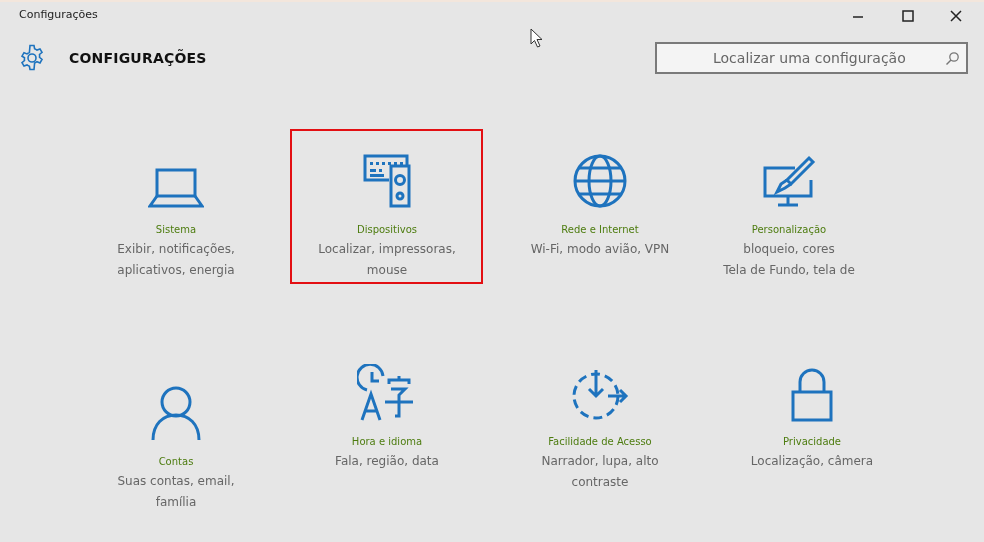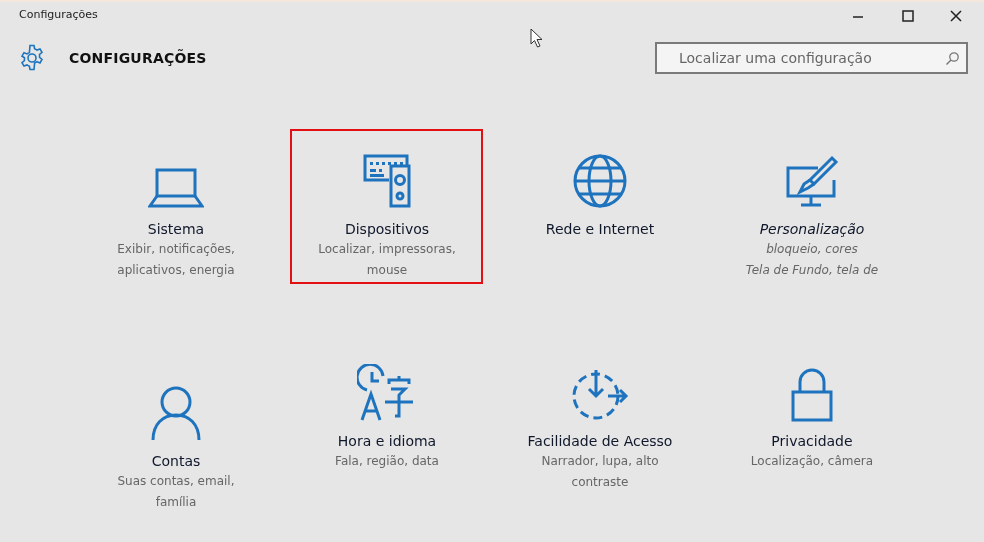--- a/index.html
+++ b/index.html
@@ -24,33 +24,33 @@
     .page-title { position: absolute; left: 69px; top: 10px; font-size: 14px; font-weight: bold; color: #111; letter-spacing: 0.2px; }
 
     .search-box {
       position: absolute; left: 655px; top: 42px; width: 313px; height: 32px;
       border: 2px solid #7a7a7a; background: #f4f4f4;
       display: flex; align-items: center;
     }
     .search-input {
       border: none; outline: none; background: transparent;
       font-family: "DejaVu Sans", "Liberation Sans", sans-serif;
-      font-size: 14px; color: #8b5cf6; padding-left: 22px; width: 270px; height: 100%;
+      font-size: 14px; color: #8b5cf6; padding-left: 22px; width: 270px; height: 100%; margin-left: 34px;
     }
     .search-input::placeholder { color: #666; }
     .search-icon { position: absolute; right: 6px; top: 7px; width: 16px; height: 16px; }
 
     .cursor { position: absolute; left: 530px; top: 28px; width: 14px; height: 22px; }
 
     .tile {
       position: absolute; width: 190px; text-align: center;
     }
     .tile .icon { height: 66px; display: flex; align-items: flex-end; justify-content: center; margin-bottom: 10px; }
     .tile .icon svg { display: block; }
-    .tile .name { font-size: 14px; color: #0f172a; line-height: 19px; }
+    .tile .name { font-size: 10px; color: #4d7c0f; line-height: 19px; }
     .tile .desc { font-size: 12px; color: #666; line-height: 21px; }
 
     .highlight {
       position: absolute; left: 290px; top: 129px; width: 193px; height: 155px;
       border: 2px solid #e30f13;
     }
   </style>
 </head>
 <body>
 
@@ -147,23 +147,26 @@
     <svg width="58" height="58" viewBox="0 0 58 58">
       <g fill="none" stroke="#1e73be" stroke-width="3">
         <circle cx="29" cy="29" r="25"></circle>
         <ellipse cx="29" cy="29" rx="11" ry="25"></ellipse>
         <line x1="4" y1="29" x2="54" y2="29"></line>
         <path d="M8 16 H50 M8 42 H50"></path>
       </g>
     </svg>
   </div>
   <div class="name">Rede e Internet</div>
-</div>
-
-<div class="tile" style="left:717px; top:144px;font-style:italic;">
+  <div class="desc">
+      <div>Wi-Fi, modo avião, VPN</div>
+    </div>
+</div>
+
+<div class="tile" style="left:694px; top:144px;">
   <div class="icon">
     <svg width="56" height="56" viewBox="0 0 56 56">
       <g fill="none" stroke="#1e73be" stroke-width="3">
         <path d="M34 14 H4 V42 H50 V26"></path>
         <line x1="27" y1="42" x2="27" y2="50"></line>
         <line x1="17" y1="51" x2="37" y2="51"></line>
         <path d="M48 4 L52 8 L30 30 L26 26 Z"></path>
         <path d="M26 26 L20 30 L16 38 L24 34 L30 30"></path>
       </g>
     </svg>

